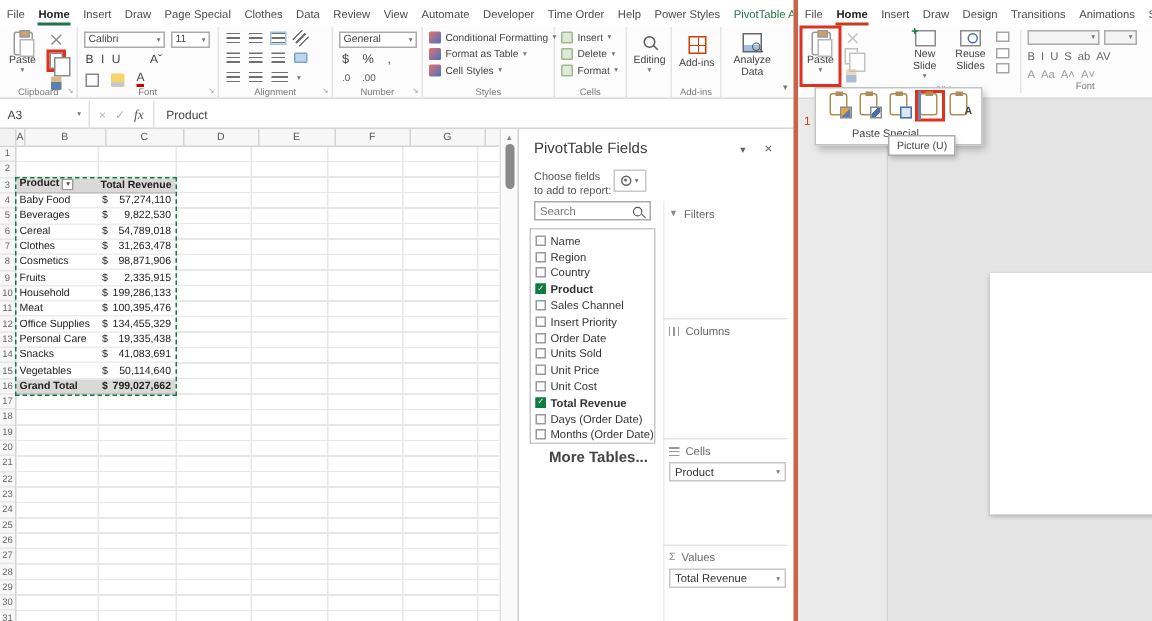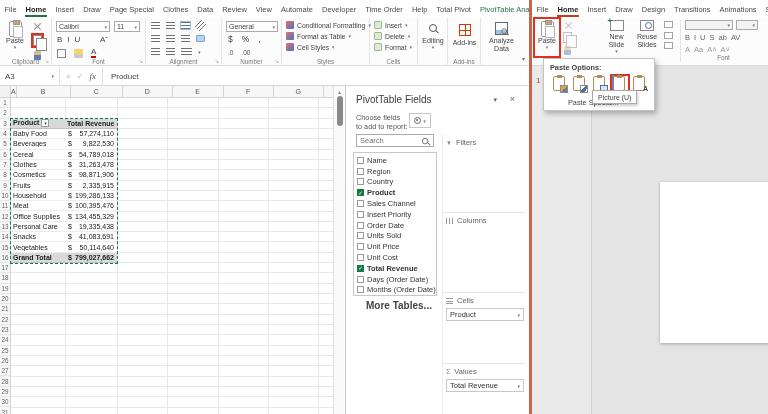--- a/index.html
+++ b/index.html
@@ -153,21 +153,21 @@
         <div class="tab">Draw</div>
         <div class="tab">Page Special</div>
         <div class="tab">Clothes</div>
         <div class="tab">Data</div>
         <div class="tab">Review</div>
         <div class="tab">View</div>
         <div class="tab">Automate</div>
         <div class="tab">Developer</div>
         <div class="tab">Time Order</div>
         <div class="tab">Help</div>
-        <div class="tab">Total Pivot</div>
+        <div class="tab">Power Styles</div>
         <div class="tab contextual">PivotTable Analyze</div>
       </div>
 
     <div class="ribbon">
 
       <div class="grp" style="left:0;width:52px;">
         <div class="bigbtn" style="position:absolute;left:3px;top:3px;width:24px;">
           <span class="ic-clip"></span>
           <span>Paste</span>
           <span class="car">▾</span>
@@ -679,21 +679,20 @@
       <span class="pp-num">1</span>
     </div>
     <div class="pp-div"></div>
     <div class="pp-slidearea">
       <div class="pp-slide">
         
       </div>
     </div>
 
     <div class="popup">
-      <div class="popup-title">Paste Options:</div>
       <div class="porow">
 
       <div class="po-btn">
           <span class="po-clip"></span>
           <span class="badge b-brush"></span>
         </div>
           <div class="po-btn">
           <span class="po-clip"></span>
           <span class="badge b-pen"></span>
         </div>

